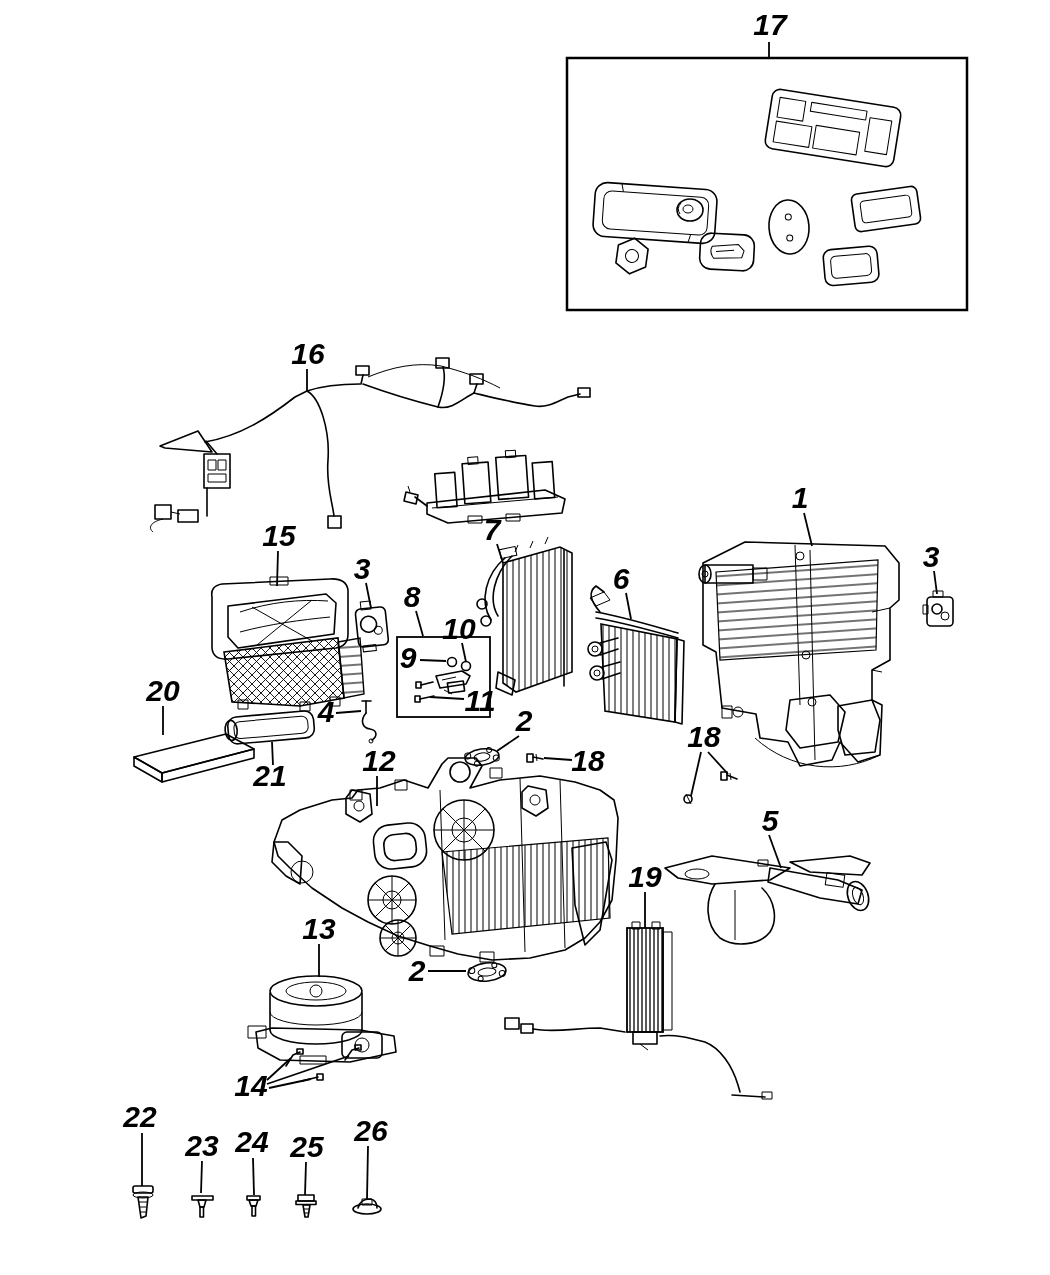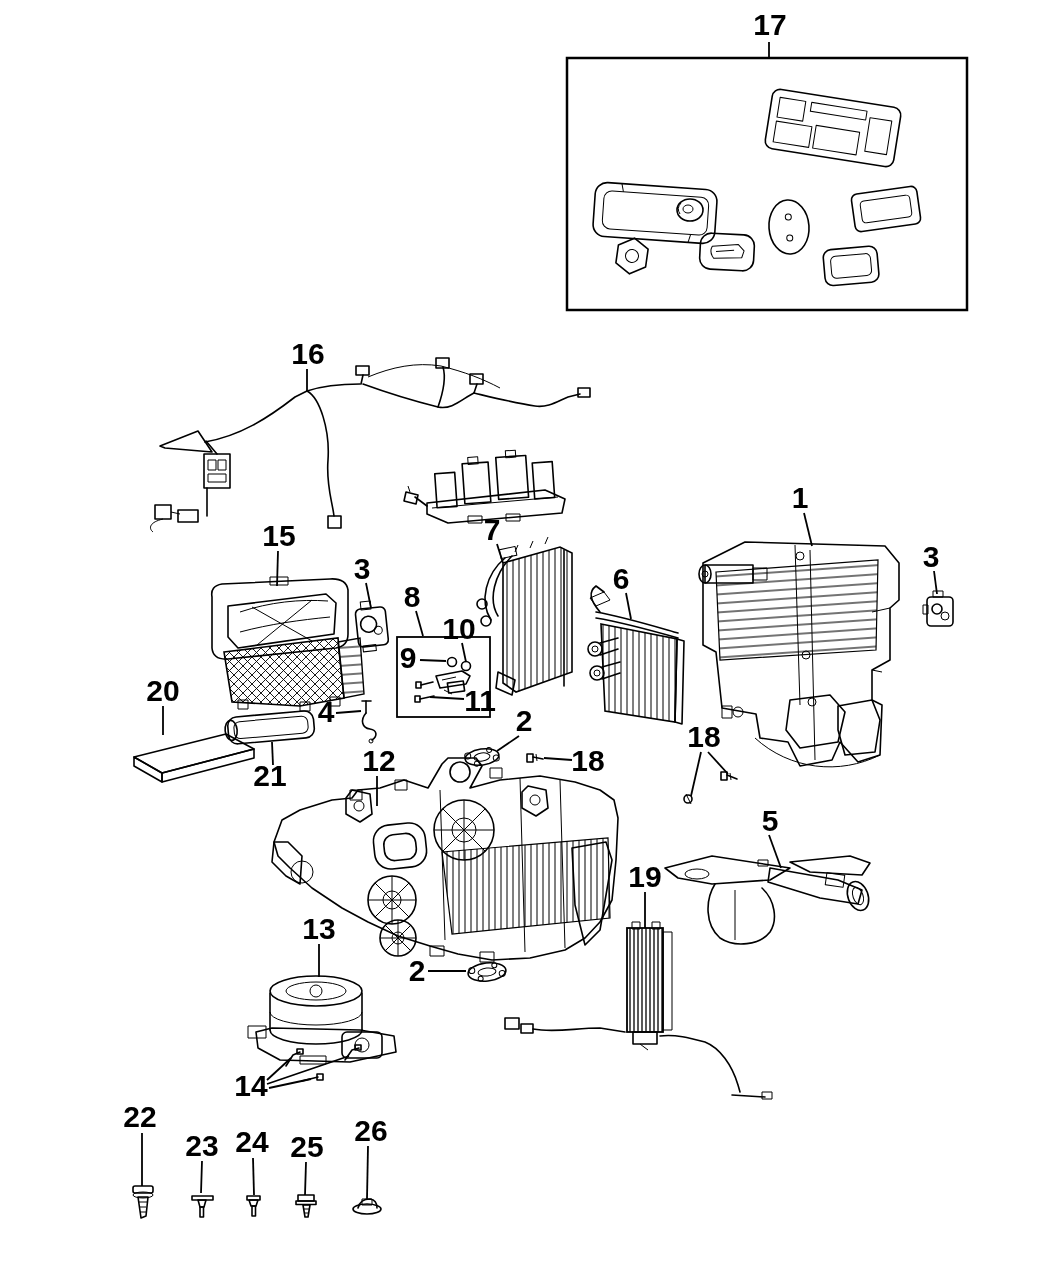--- a/index.html
+++ b/index.html
@@ -1,16 +1,16 @@
 <!DOCTYPE html>
 <html><head>
 <meta charset="utf-8">
 <style>
   html,body{margin:0;padding:0;background:#ffffff;}
-  #stage{position:relative;width:1050px;height:1275px;background:#ffffff;overflow:hidden;}
+  #stage{position:relative;width:1050px;height:1275px;background:#ffffff;overflow:hidden;font-style:italic;}
   svg{position:absolute;left:0;top:0;}
   .art{stroke:#000;fill:none;stroke-width:1.6;stroke-linejoin:round;stroke-linecap:round;}
   .thin{stroke:#000;fill:none;stroke-width:1;stroke-linejoin:round;}
   .leader{stroke:#000;fill:none;stroke-width:1.8;}
   .callout{font-family:"Liberation Sans","DejaVu Sans",sans-serif;font-weight:bold;font-size:30px;fill:#000;text-anchor:middle;}
 </style>
 </head>
 <body>
 
 <div id="stage">

